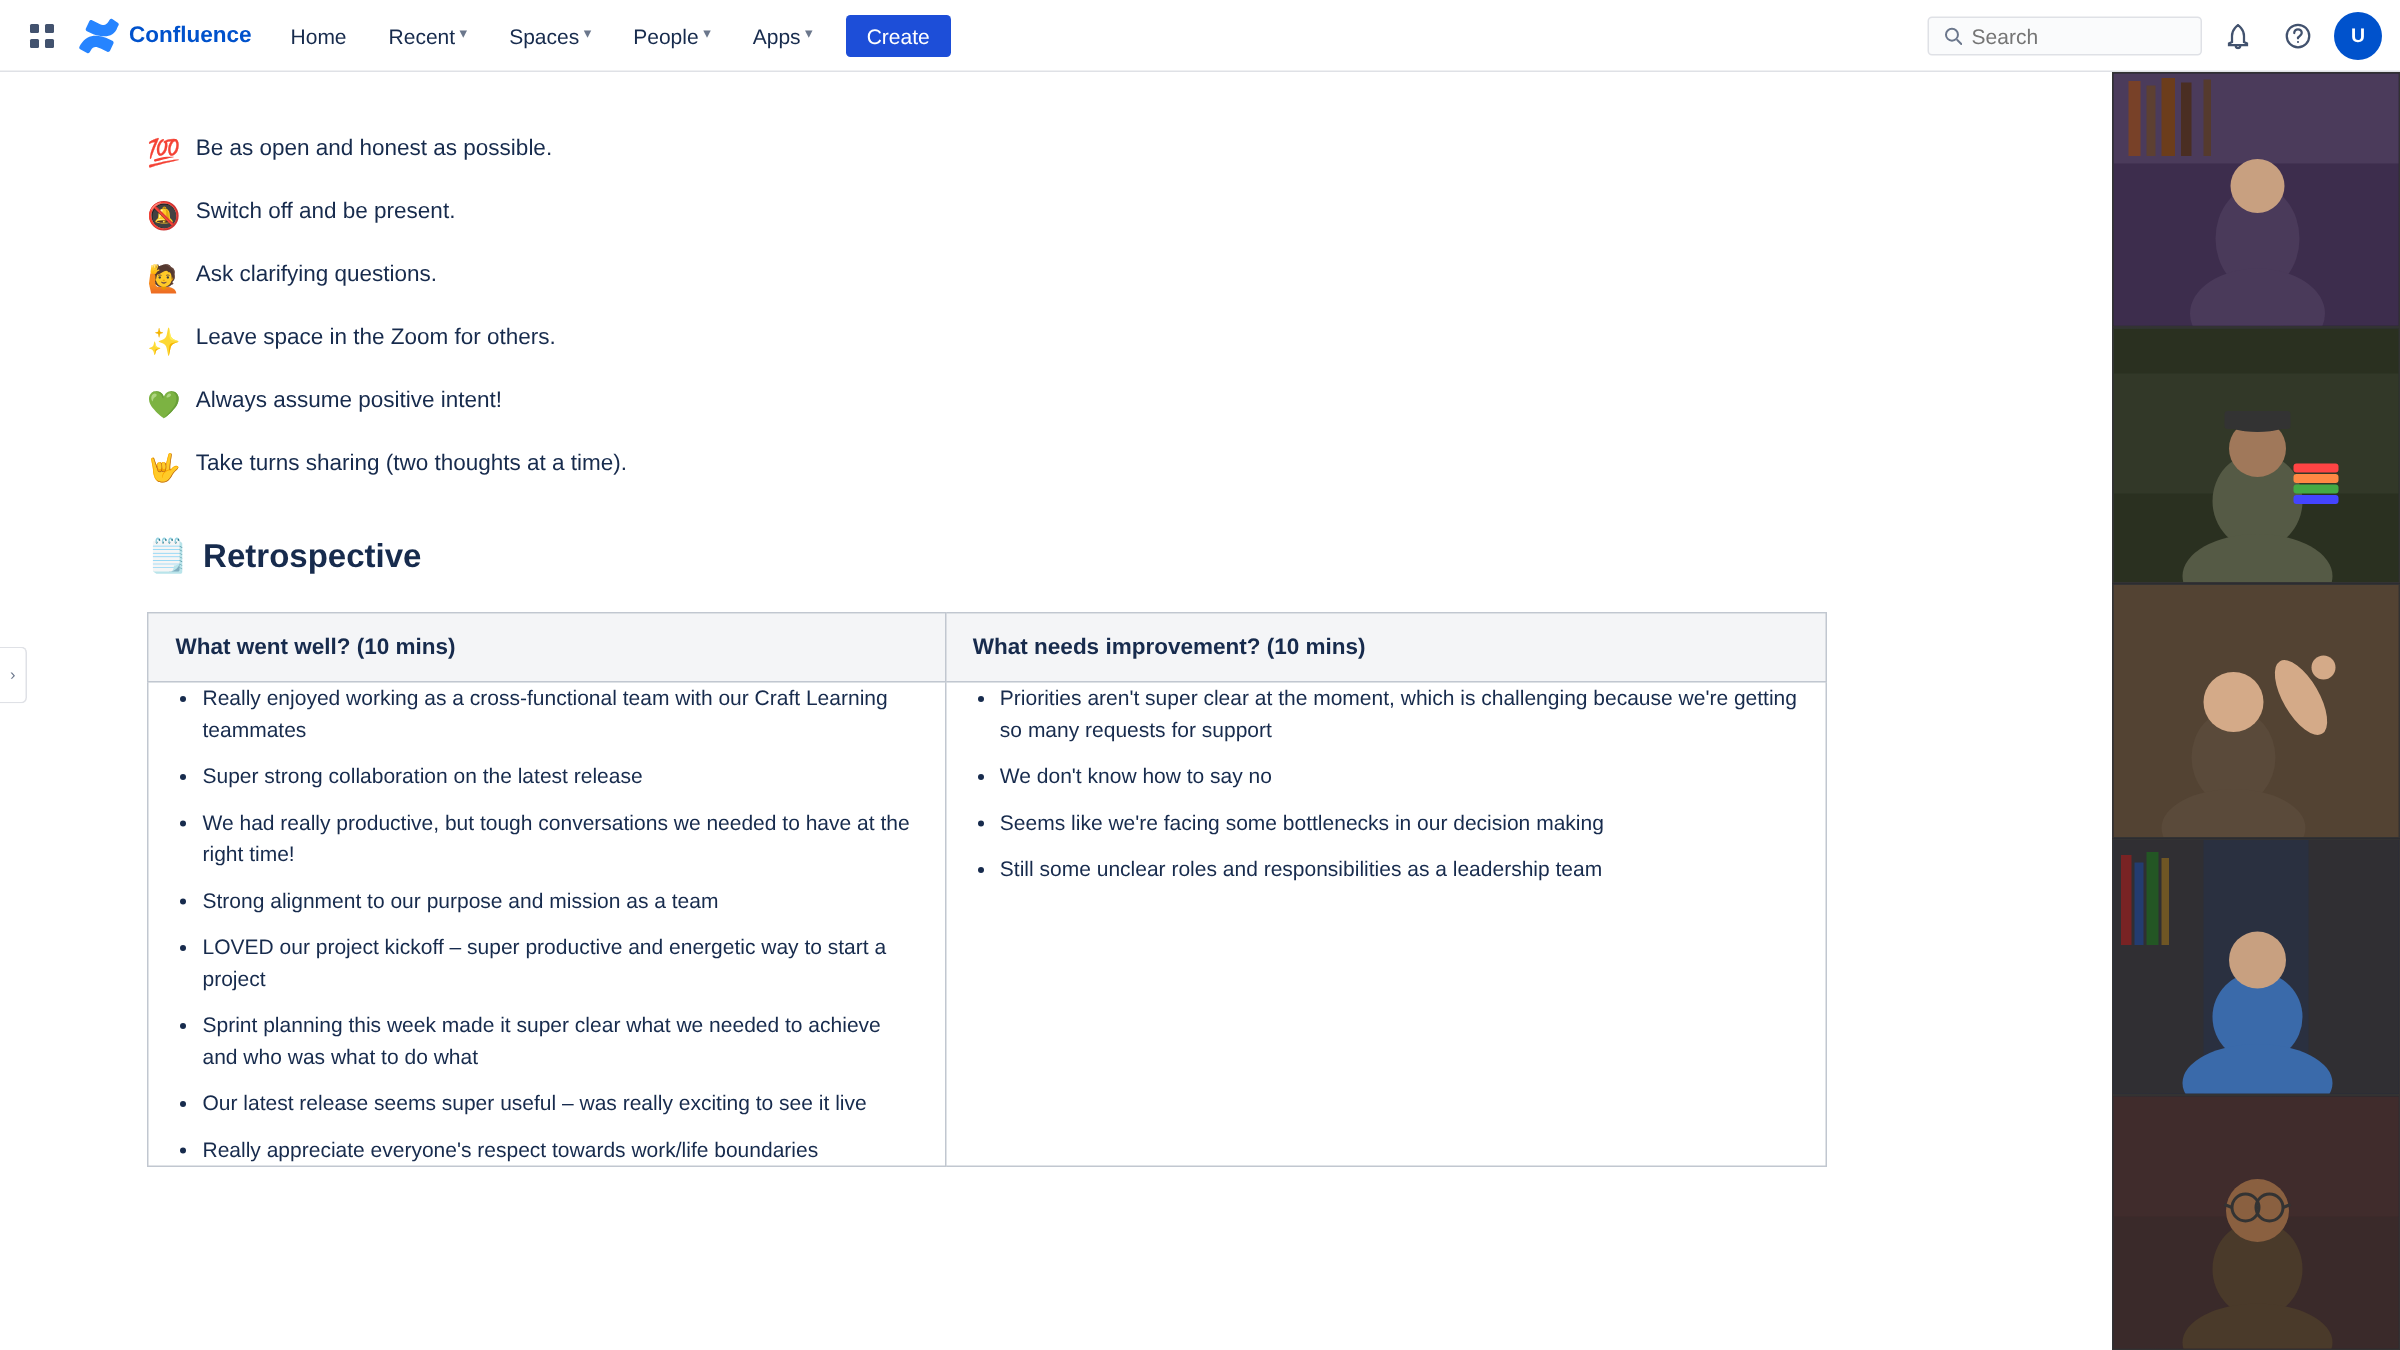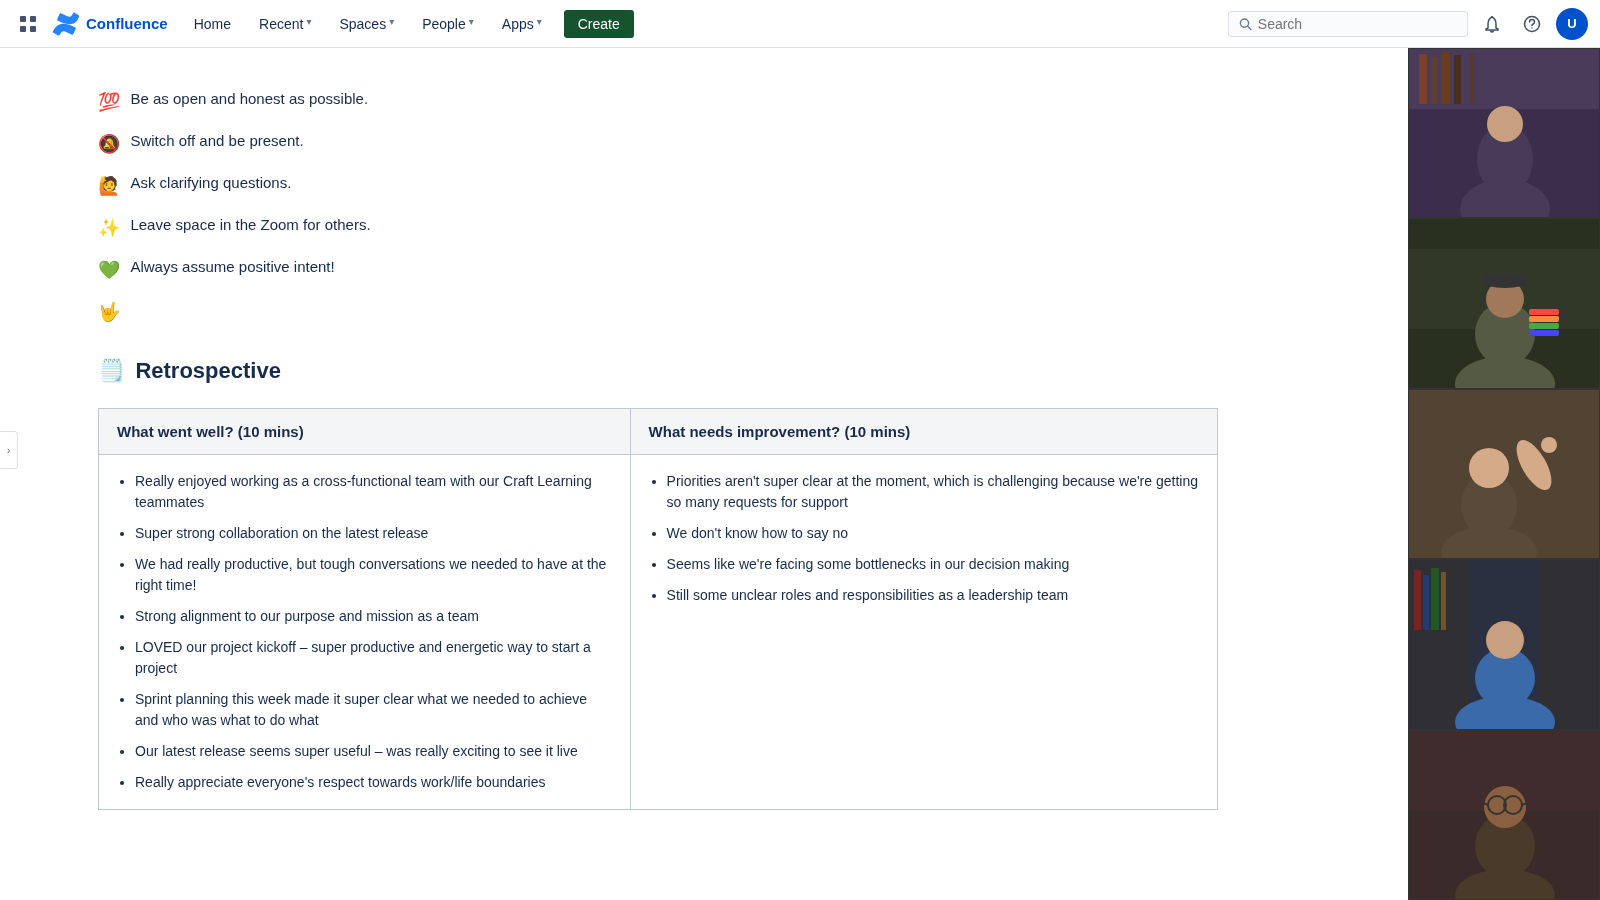--- a/index.html
+++ b/index.html
@@ -16,23 +16,23 @@
       position: fixed;
       top: 0; left: 0; right: 0;
       z-index: 100;
       gap: 21px;
     }
     .topnav-left { display: flex; align-items: center; gap: 8px; flex: 1; }
     .topnav-logo { display: flex; align-items: center; gap: 6px; text-decoration: none; color: #0052CC; font-weight: 600; font-size: 15px; margin-right: 8px; }
     .topnav-logo-icon { width: 28px; height: 28px; }
     .nav-item { display: flex; align-items: flex-start; gap: 3px; padding: 6px 10px; border-radius: 3px; cursor: pointer; color: #172B4D; font-size: 14px; font-weight: 400; white-space: nowrap; }
     .nav-chevron { font-size: 10px; color: #6B778C; }
-    .create-btn { background: #14532d; color: #fff; border: none; border-radius: 3px; padding: 6px 14px; font-size: 14px; font-weight: 500; cursor: pointer; margin-left: 4px; }
+    .create-btn { background: #1d4ed8; color: #fff; border: none; border-radius: 3px; padding: 6px 14px; font-size: 14px; font-weight: 500; cursor: pointer; margin-left: 4px; }
     .topnav-right { display: flex; align-items: center; gap: 8px; }
-    .search-box { display: flex; align-items: center; border: 1px solid #dfe1e6; border-radius: 3px; padding: 4px 10px; width: 240px; background: #FAFBFC; cursor: text; }
+    .search-box { display: flex; align-items: center; border: 1px solid #dfe1e6; border-radius: 3px; padding: 4px 10px; width: 183px; background: #FAFBFC; cursor: text; }
     .search-box input { border: none; background: transparent; outline: none; font-size: 14px; color: #6B778C; width: 100%; }
     .search-icon-svg { color: #6B778C; margin-right: 6px; }
     .topnav-icon-btn { width: 32px; height: 32px; border-radius: 50%; display: flex; align-items: center; justify-content: center; cursor: pointer; color: #42526E; font-size: 16px; }
     .avatar { width: 32px; height: 32px; border-radius: 50%; background: #0052CC; display: flex; align-items: center; justify-content: center; color: #fff; font-size: 13px; font-weight: 600; cursor: pointer; }
 
     
     .sidebar-toggle { position: fixed; left: 0; top: 50%; transform: translateY(-50%); width: 18px; height: 38px; background: #fff; border: 1px solid #dfe1e6; border-left: none; border-radius: 0 4px 4px 0; display: flex; align-items: center; justify-content: center; cursor: pointer; z-index: 99; color: #6B778C; font-size: 11px; }
 
     
     .main-content {
@@ -46,21 +46,21 @@
     .ground-rules-list { list-style: none; padding: 0; margin-bottom: 32px; }
     .ground-rules-list li { display: flex; align-items: flex-start; gap: 10px; margin-bottom: 14px; font-size: 15px; color: #172B4D; line-height: 1.5; }
     .ground-rules-list li .emoji { font-size: 18px; flex-shrink: 0; margin-top: 1px; }
 
     .section-heading { display: flex; align-items: center; gap: 10px; font-size: 22px; font-weight: 700; color: #172B4D; margin-bottom: 24px; }
     .section-heading .emoji { font-size: 22px; }
 
     
     .retro-table { width: 100%; border-collapse: collapse; border: 1px solid #C1C7D0; margin-bottom: 40px; }
     .retro-table th { background: #F4F5F7; font-weight: 700; font-size: 15px; color: #172B4D; padding: 14px 18px; border: 1px solid #C1C7D0; text-align: left; }
-    .retro-table td { vertical-align: top; padding: 16px 18px; border: 1px solid #C1C7D0; }
+    .retro-table td { vertical-align: top; padding: 0 18px; border: 1px solid #C1C7D0; }
     .retro-table ul { list-style: disc; padding-left: 18px; }
     .retro-table ul li { margin-bottom: 10px; font-size: 14px; color: #172B4D; line-height: 1.5; }
     .retro-table ul li:last-child { margin-bottom: 0; }
 
     .action-items-heading { font-size: 20px; font-weight: 700; color: #172B4D; margin-bottom: 16px; }
 
     
     .video-panel {
       position: fixed;
       right: 0;
@@ -175,20 +175,21 @@
       <li>
         <span class="emoji">✨</span>
         <span>Leave space in the Zoom for others.</span>
       </li>
       <li>
         <span class="emoji">💚</span>
         <span>Always assume positive intent!</span>
       </li>
       <li>
         <span class="emoji">🤟</span>
+        <span>Take turns sharing (two thoughts at a time).</span>
       </li>
     </ul>
 
   <h2 class="section-heading">
     <span class="emoji">🗒️</span>
     <span>Retrospective</span>
   </h2>
 
   <table class="retro-table">
     <thead>

